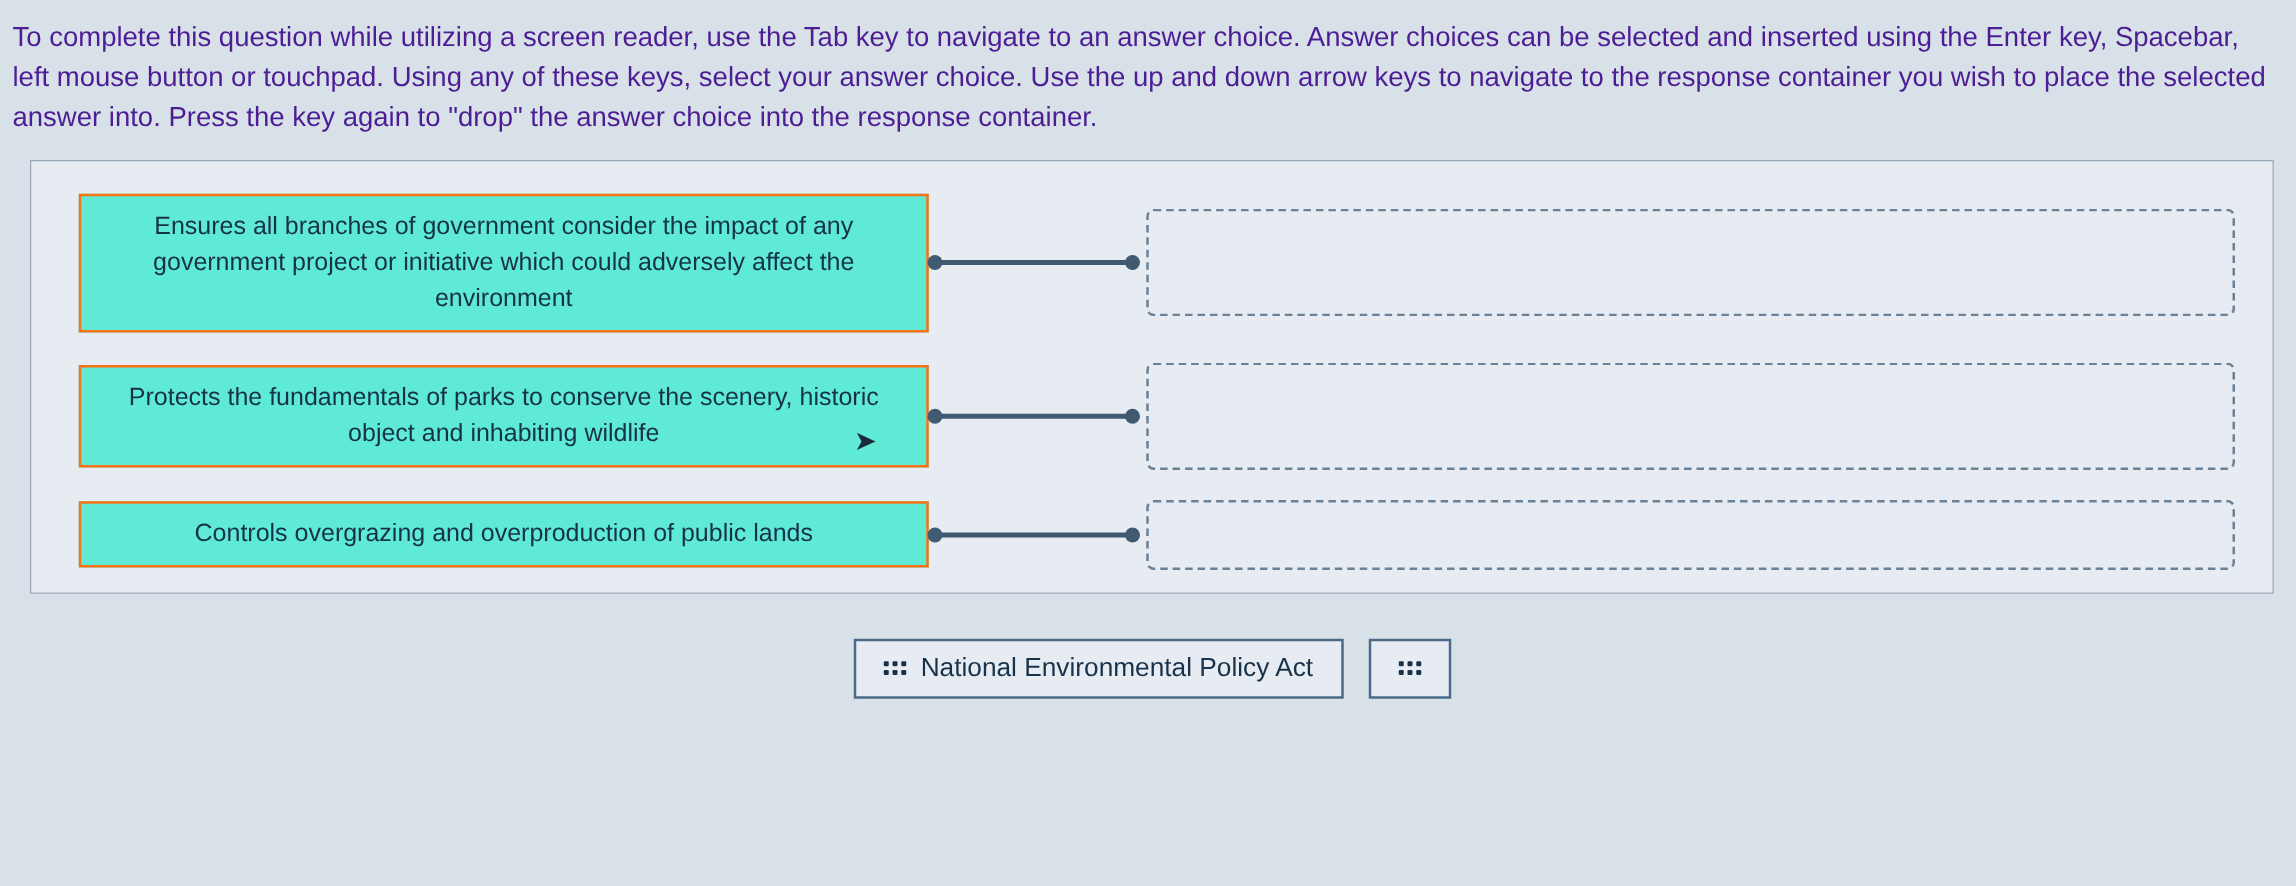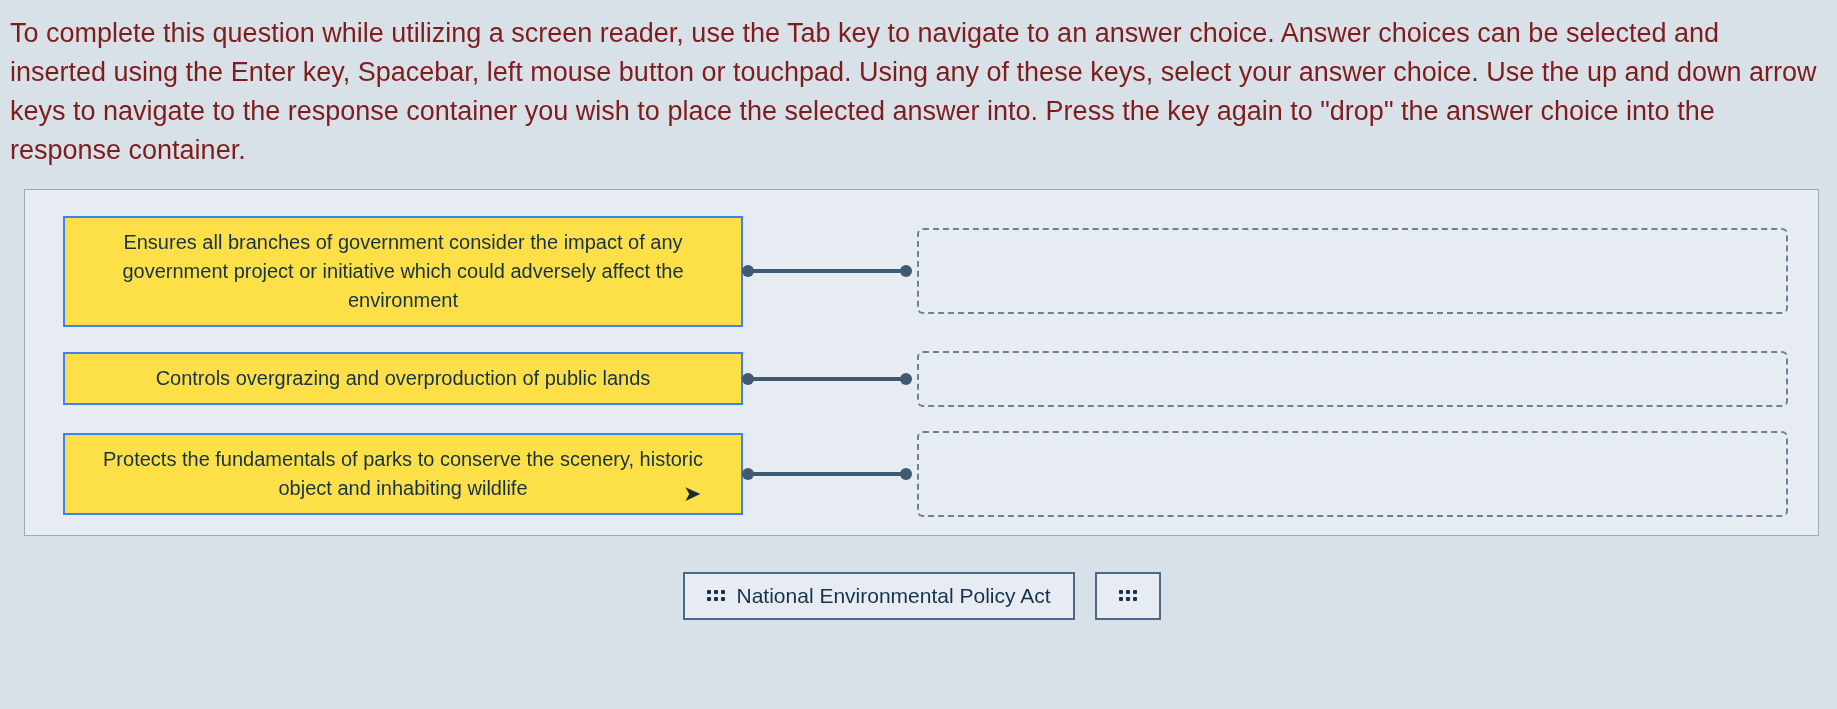--- a/index.html
+++ b/index.html
@@ -6,44 +6,44 @@
   body {
     font-family: Arial, Helvetica, sans-serif;
     background: #d8e0e8;
     width: 1837px;
     height: 709px;
     overflow: hidden;
     color: #1a2530;
   }
   .instructions {
     padding: 14px 20px 10px 10px;
-    font-size: 27px;
+    font-size: 22px;
     line-height: 1.45;
-    color: #7f1d1d;
+    color: #4c1d95;
   }
   .question-panel {
     margin: 8px 18px 0 24px;
     background: #e6ecf2;
     border: 1px solid #9aaab8;
     padding: 26px 30px 18px 38px;
   }
   .matching-area {
     display: flex;
     flex-direction: column;
     gap: 24px;
   }
   .match-row {
     display: flex;
     align-items: center;
     width: 100%;
   }
   .prompt-box {
     flex: 0 0 680px;
-    border: 2px solid #3b82f6;
-    background: #fde047;
+    border: 2px solid #f97316;
+    background: #5eead4;
     padding: 10px 18px;
     text-align: center;
     font-size: 20px;
     line-height: 1.45;
     color: #16314a;
     min-height: 50px;
     display: flex;
     align-items: center;
     justify-content: center;
   }
@@ -131,34 +131,34 @@
 <div class="question-panel">
   <div class="matching-area">
 
     <div class="match-row">
       <div class="prompt-box">Ensures all branches of government consider the impact of any government project or initiative which could adversely affect the environment</div>
       <div class="connector"></div>
       <div class="drop-zone"></div>
     </div>
 
     <div class="match-row">
-      <div class="prompt-box">Controls overgrazing and overproduction of public lands</div>
-      <div class="connector"></div>
-      <div class="drop-zone short"></div>
-    </div>
-
-    <div class="match-row">
       <div class="prompt-box">
         <span>Protects the fundamentals of parks to conserve the scenery, historic object and inhabiting wildlife</span>
         <span class="cursor-icon">
             <span class="cursor-shape">➤</span>
           </span>
       </div>
       <div class="connector"></div>
       <div class="drop-zone"></div>
+    </div>
+
+    <div class="match-row">
+      <div class="prompt-box">Controls overgrazing and overproduction of public lands</div>
+      <div class="connector"></div>
+      <div class="drop-zone short"></div>
     </div>
 
   </div>
 </div>
 
 <div class="choices-bar">
   <div class="choice">
     <span class="drag-handle">
       <span class="row">
           <span class="dot"></span>

